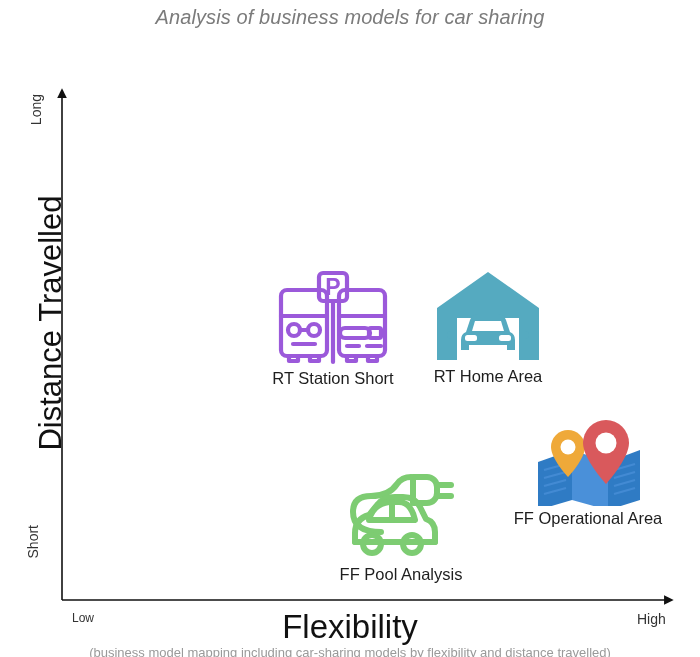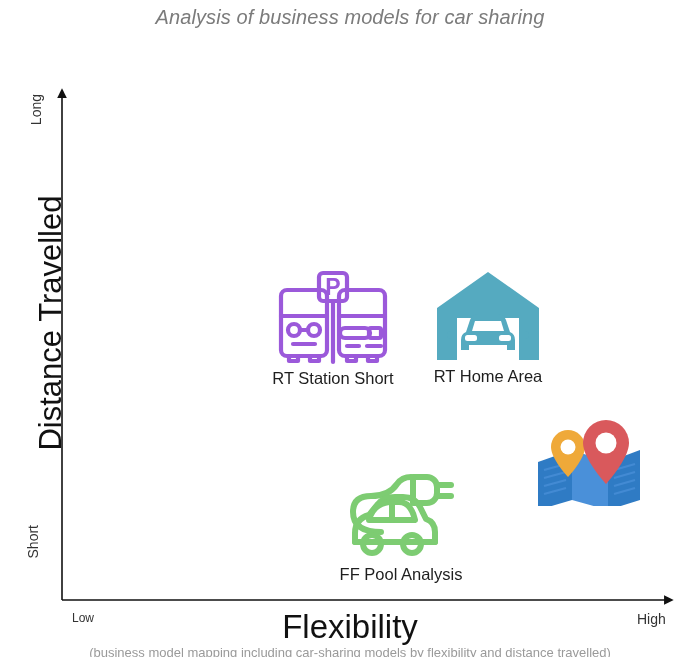--- a/index.html
+++ b/index.html
@@ -246,20 +246,21 @@
           <line x1="90" y1="76" x2="111" y2="70"></line>
         </g>
 
         <path d="M44 12 a17 17 0 0 1 17 17 c0 12 -17 30 -17 30 s-17 -18 -17 -30 a17 17 0 0 1 17 -17 z" fill="#EFA939"></path>
         <circle cx="44" cy="29" r="7.5" fill="#ffffff"></circle>
 
         <path d="M82 2 a23 23 0 0 1 23 23 c0 16 -23 41 -23 41 s-23 -25 -23 -41 a23 23 0 0 1 23 -23 z" fill="#D9595C"></path>
         <circle cx="82" cy="25" r="10.5" fill="#ffffff"></circle>
       </svg>
     </span>
+    <span class="item-label">FF Operational Area</span>
   </div>
 
   <div id="item-ff-pool" class="plot-item">
     <span class="icon-wrap">
       <svg width="120" height="96" viewBox="0 0 120 96" xmlns="http://www.w3.org/2000/svg">
         <g fill="none" stroke="#7DCC72" stroke-width="6" stroke-linecap="round" stroke-linejoin="round">
 
           <path d="M40 66 q-28 0 -28 -20 q0 -16 18 -16 q18 0 26 -12 q5 -7 14 -7"></path>
 
           <path d="M72 11 h14 a10 10 0 0 1 10 10 v6 a10 10 0 0 1 -10 10 h-14 z"></path>

